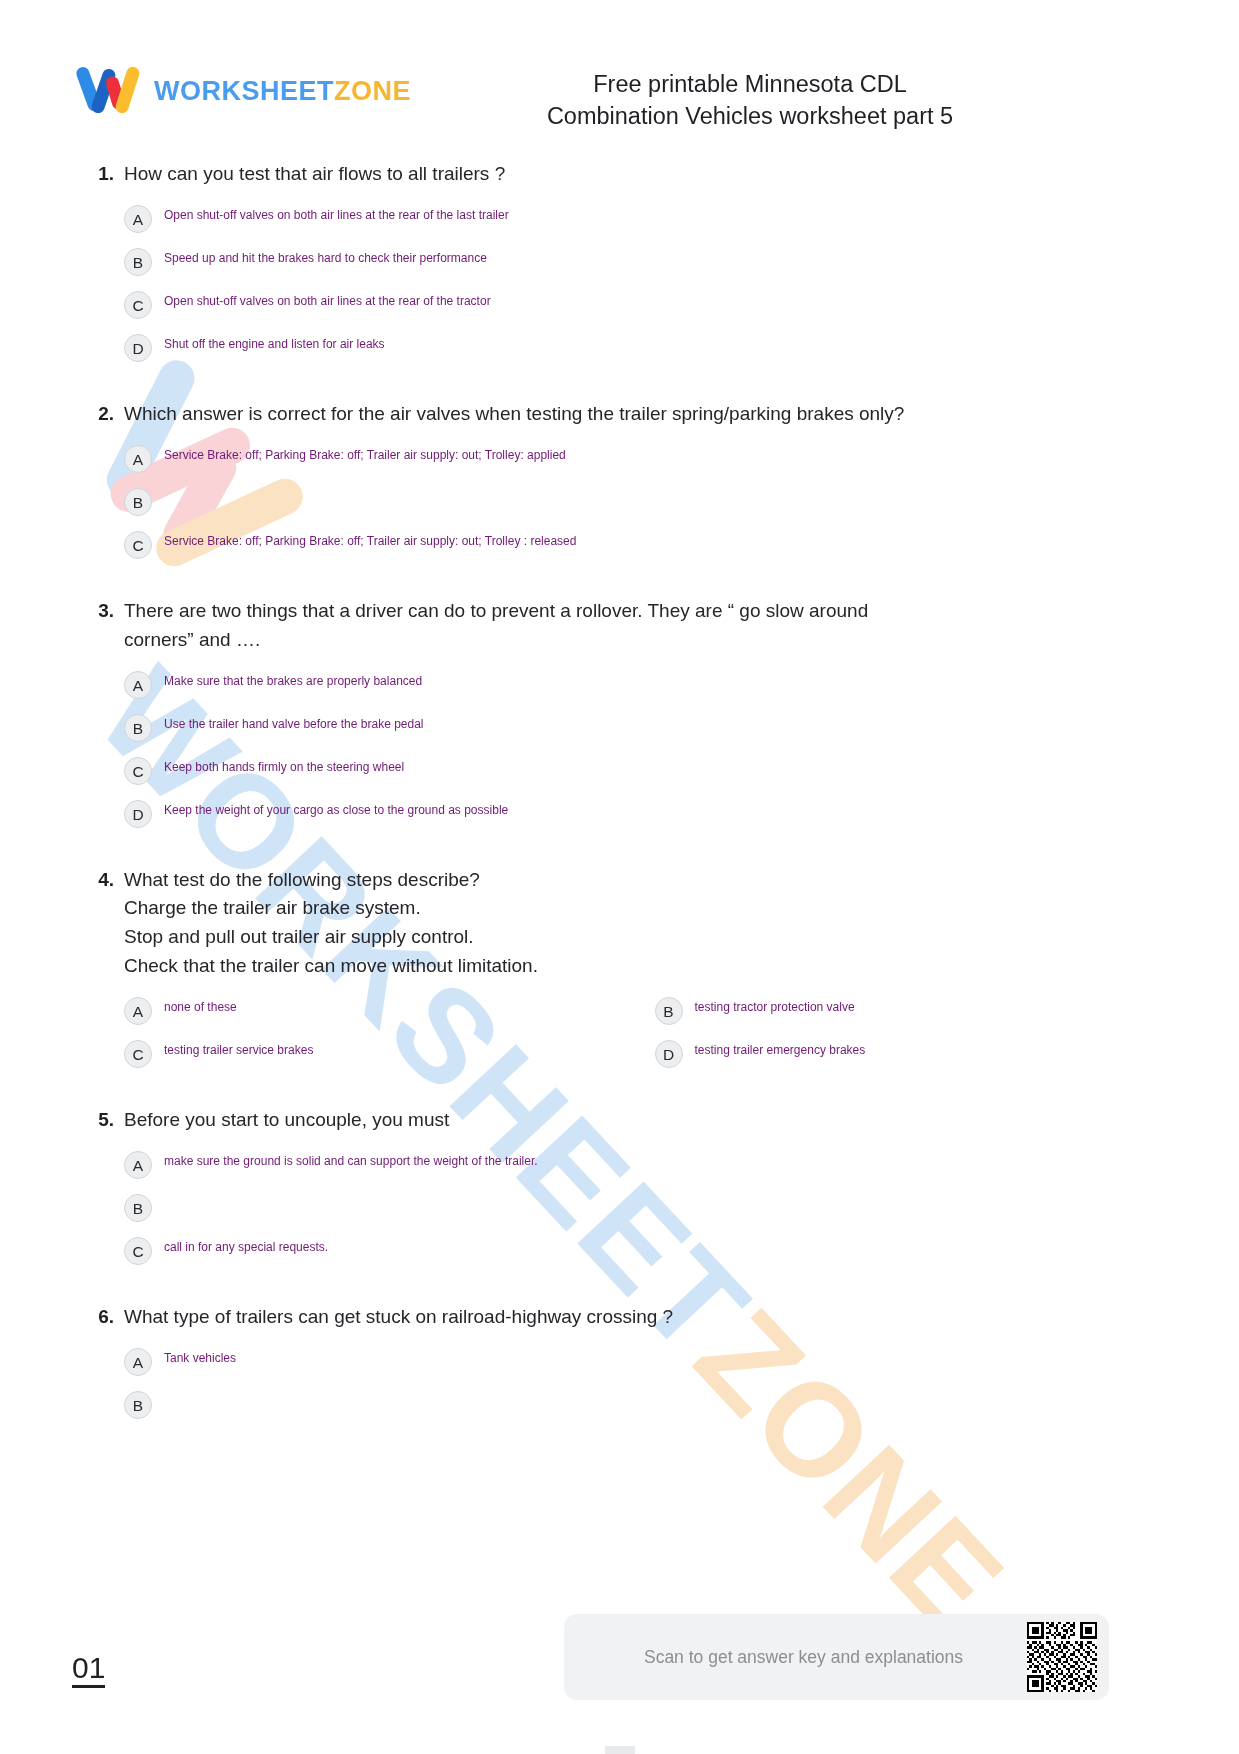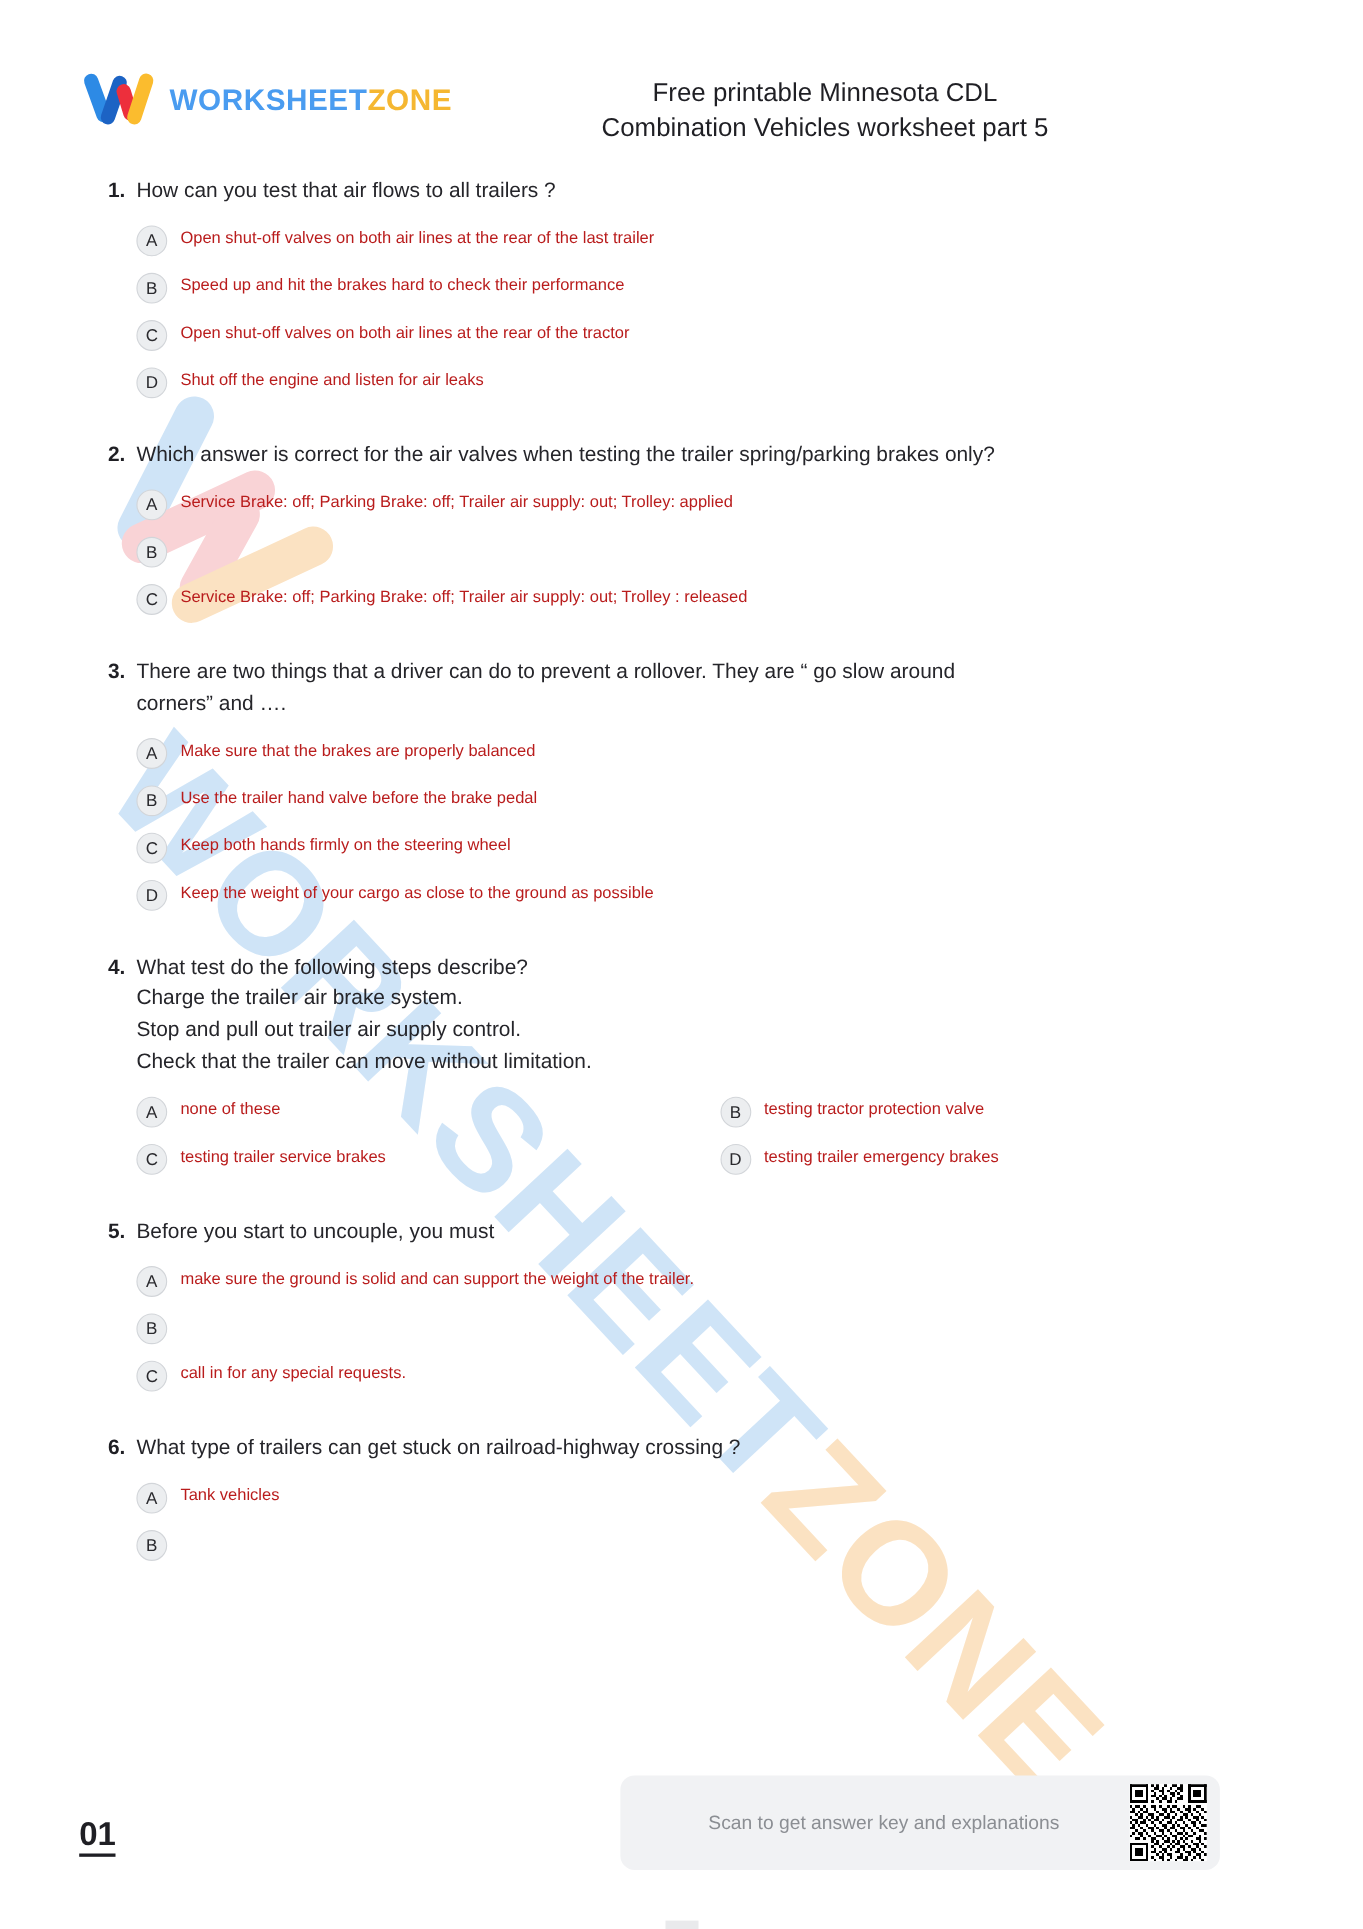--- a/index.html
+++ b/index.html
@@ -196,41 +196,41 @@
     border: 1px solid #d2d5d9;
     color: #2a2a2e;
     font-size: 15.5px;
     line-height: 28px;
     text-align: center;
     margin-right: 12px;
     margin-top: 1px;
     box-sizing: border-box;
   }
   .opt-text {
-    font-size: 15px;
+    font-size: 12px;
     line-height: 1.5;
-    color: #b91c1c;
+    color: #701a75;
     padding-top: 2px;
   }
 
   
   .footer {
     position: absolute;
     left: 0;
     bottom: 54px;
     width: 1239px;
     height: 100px;
     z-index: 3;
   }
   .page-num {
     position: absolute;
     left: 72px;
     bottom: 12px;
     font-size: 30px;
-    font-weight: 700;
+    font-weight: 400;
     color: #1f1f24;
     border-bottom: 3px solid #1f1f24;
     padding-bottom: 2px;
     line-height: 1;
   }
   .scan-box {
     position: absolute;
     right: 130px;
     bottom: 0px;
     width: 545px;

